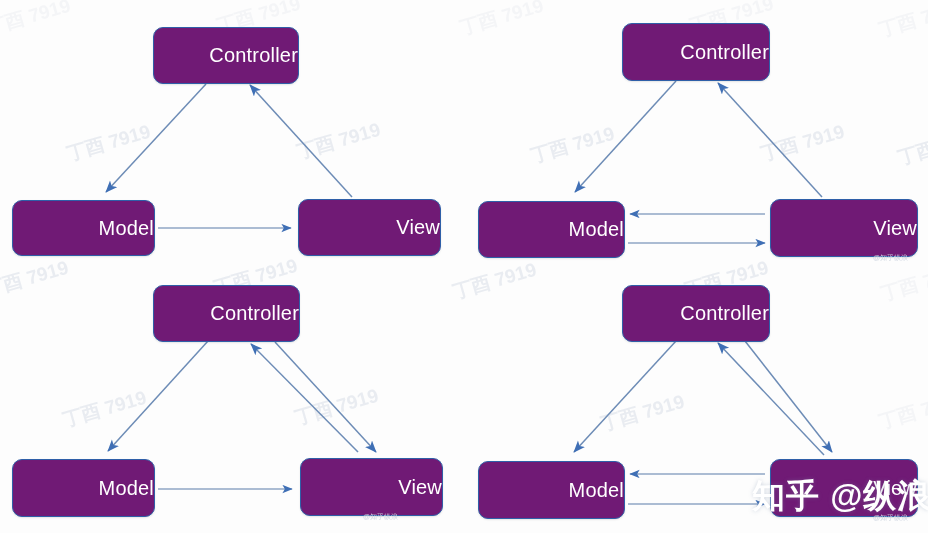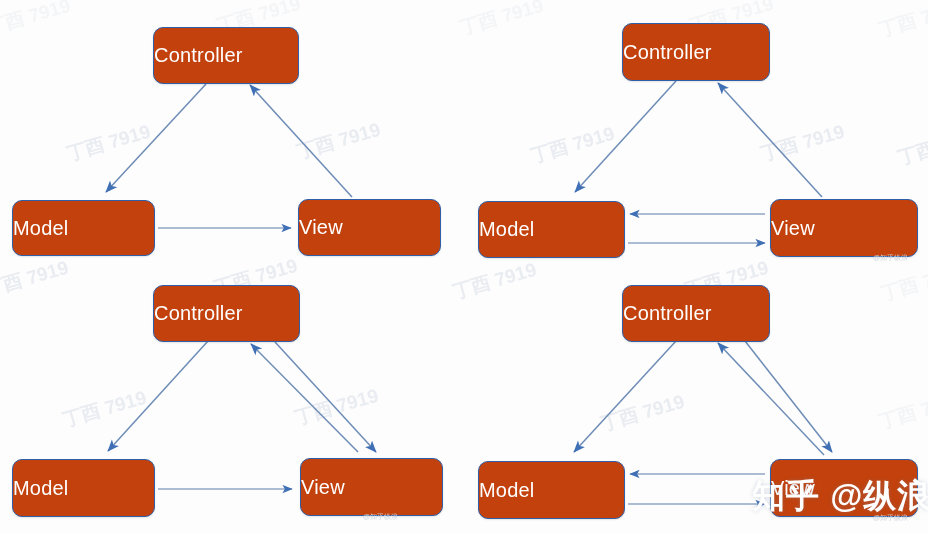--- a/index.html
+++ b/index.html
@@ -18,27 +18,27 @@
   .svg-layer {
     position: absolute;
     left: 0;
     top: 0;
     width: 928px;
     height: 533px;
     pointer-events: none;
   }
   .node {
     position: absolute;
-    background: #c2410c;
+    background: #701a75;
     border: 1.2px solid #2f5fa8;
     border-radius: 10px;
     color: #ffffff;
     display: flex;
     align-items: center;
-    justify-content: flex-start;
+    justify-content: flex-end;
     font-size: 20px;
     font-weight: 400;
     letter-spacing: 0.2px;
     box-sizing: border-box;
     box-shadow: 0 1px 2px rgba(0,0,0,0.10);
   }
   .node-label {
     color: #ffffff;
     white-space: nowrap;
   }

